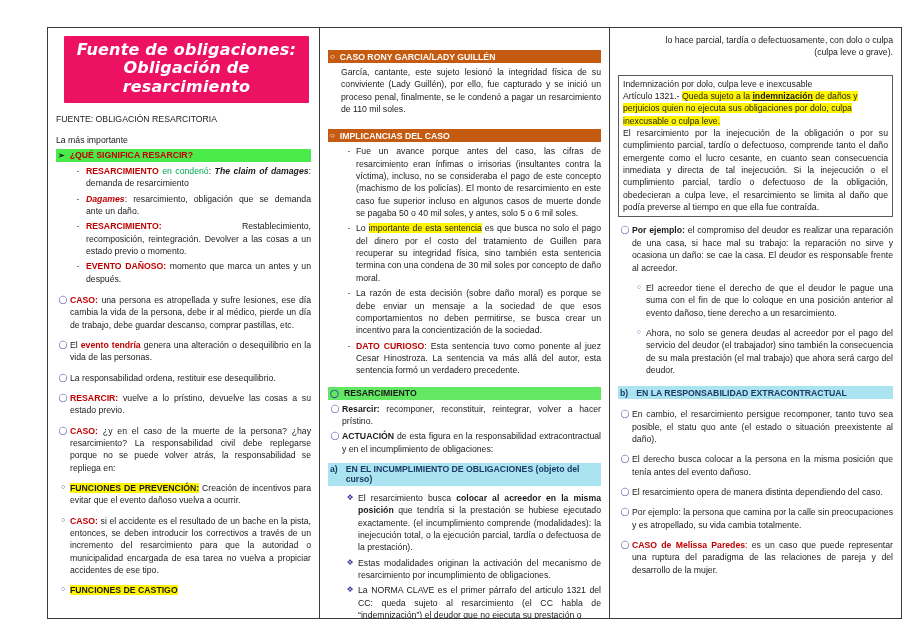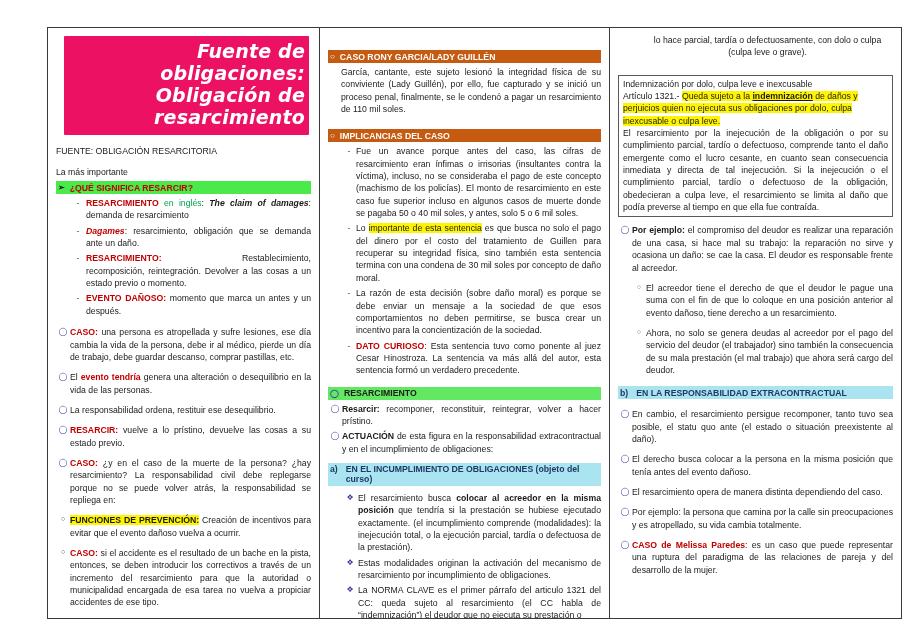--- a/index.html
+++ b/index.html
@@ -42,23 +42,22 @@
     padding: 5px 4px 7px 4px;
     margin: 2px 2px 10px 8px;
     border-radius: 1px;
     line-height: 1.15;
   }
   .title-banner .tline {
     display: block;
     font-family: "DejaVu Sans", sans-serif;
     font-weight: bold;
     font-style: italic;
-    font-size: 19px;
+    font-size: 16px;
     letter-spacing: 0.2px;
-    text-align: right;
   }
 
   
   .p {
     font-size: 8.7px;
     line-height: 1.42;
     text-align: justify;
     margin: 0 0 2px 0;
   }
   .plain { margin-bottom: 7px; }
@@ -129,21 +128,21 @@
     <div class="p plain" style="margin-bottom:3px">La más importante</div>
 
     <div class="bar bar-green">
       <span class="bl">➢</span>
       <span class="redn bold">¿QUÉ SIGNIFICA RESARCIR?</span>
     </div>
 
     <div class="indent1">
       <div class="row tight">
         <div class="bullet b-dash">-</div>
-        <div class="body p"><span class="red">RESARCIMIENTO</span><span class="green"> en inglés</span>: <span class="ital bold">The claim of damages</span><span>: demanda de resarcimiento</span></div>
+        <div class="body p"><span class="red">RESARCIMIENTO</span><span class="green"> en condenó</span>: <span class="ital bold">The claim of damages</span><span>: demanda de resarcimiento</span></div>
       </div>
       <div class="row tight">
         <div class="bullet b-dash">-</div>
         <div class="body p"><span class="red ital">Dagames</span><span>: resarcimiento, obligación que se demanda ante un daño.</span></div>
       </div>
       <div class="row tight">
         <div class="bullet b-dash">-</div>
         <div class="body p"><span class="red">RESARCIMIENTO:</span>&nbsp;&nbsp;&nbsp;&nbsp;&nbsp;&nbsp;&nbsp;&nbsp;&nbsp;&nbsp;&nbsp;&nbsp;&nbsp;&nbsp;&nbsp;&nbsp;&nbsp;&nbsp;&nbsp;&nbsp;&nbsp;&nbsp;&nbsp;&nbsp;&nbsp;&nbsp;&nbsp;&nbsp;&nbsp;&nbsp;<span>Restablecimiento, recomposición, reintegración. Devolver a las cosas a un estado previo o momento.</span></div>
       </div>
       <div class="row">
@@ -260,21 +259,21 @@
       <div class="row tight">
         <div class="bullet b-diamond">❖</div>
         <div class="body p">La NORMA CLAVE es el primer párrafo del articulo 1321 del CC: queda sujeto al resarcimiento (el CC habla de “indemnización”) el deudor que no ejecuta su prestación o</div>
       </div>
     </div>
 
   </div>
 
   <div class="col col3">
 
-    <div class="p" style="text-align:center; margin-bottom:3px; padding-left:24px">lo hace parcial, tardía o defectuosamente, con dolo o culpa (culpa leve o grave).</div>
+    <div class="p" style="text-align:right; margin-bottom:3px; padding-left:24px">lo hace parcial, tardía o defectuosamente, con dolo o culpa (culpa leve o grave).</div>
 
     <div class="law-box">
       <div class="p">Indemnización por dolo, culpa leve e inexcusable</div>
       <div class="p"><span>Artículo 1321.- </span><span class="hl-yellow">Queda sujeto a la </span><span class="hl-yellow bold uline">indemnización</span><span class="hl-yellow"> de daños y perjuicios quien no ejecuta sus obligaciones por dolo, culpa inexcusable o culpa leve.</span></div>
       <div class="p" style="text-align:justify">El resarcimiento por la inejecución de la obligación o por su cumplimiento parcial, tardío o defectuoso, comprende tanto el daño emergente como el lucro cesante, en cuanto sean consecuencia inmediata y directa de tal inejecución. Si la inejecución o el cumplimiento parcial, tardío o defectuoso de la obligación, obedecieran a culpa leve, el resarcimiento se limita al daño que podía preverse al tiempo en que ella fue contraída.</div>
     </div>
 
     <div class="row">
       <div class="bullet b-circle">◯</div>
       <div class="body p"><span class="bold">Por ejemplo:</span><span> el compromiso del deudor es realizar una reparación de una casa, si hace mal su trabajo: la reparación no sirve y ocasiona un daño: se cae la casa. El deudor es responsable frente al acreedor.</span></div>

